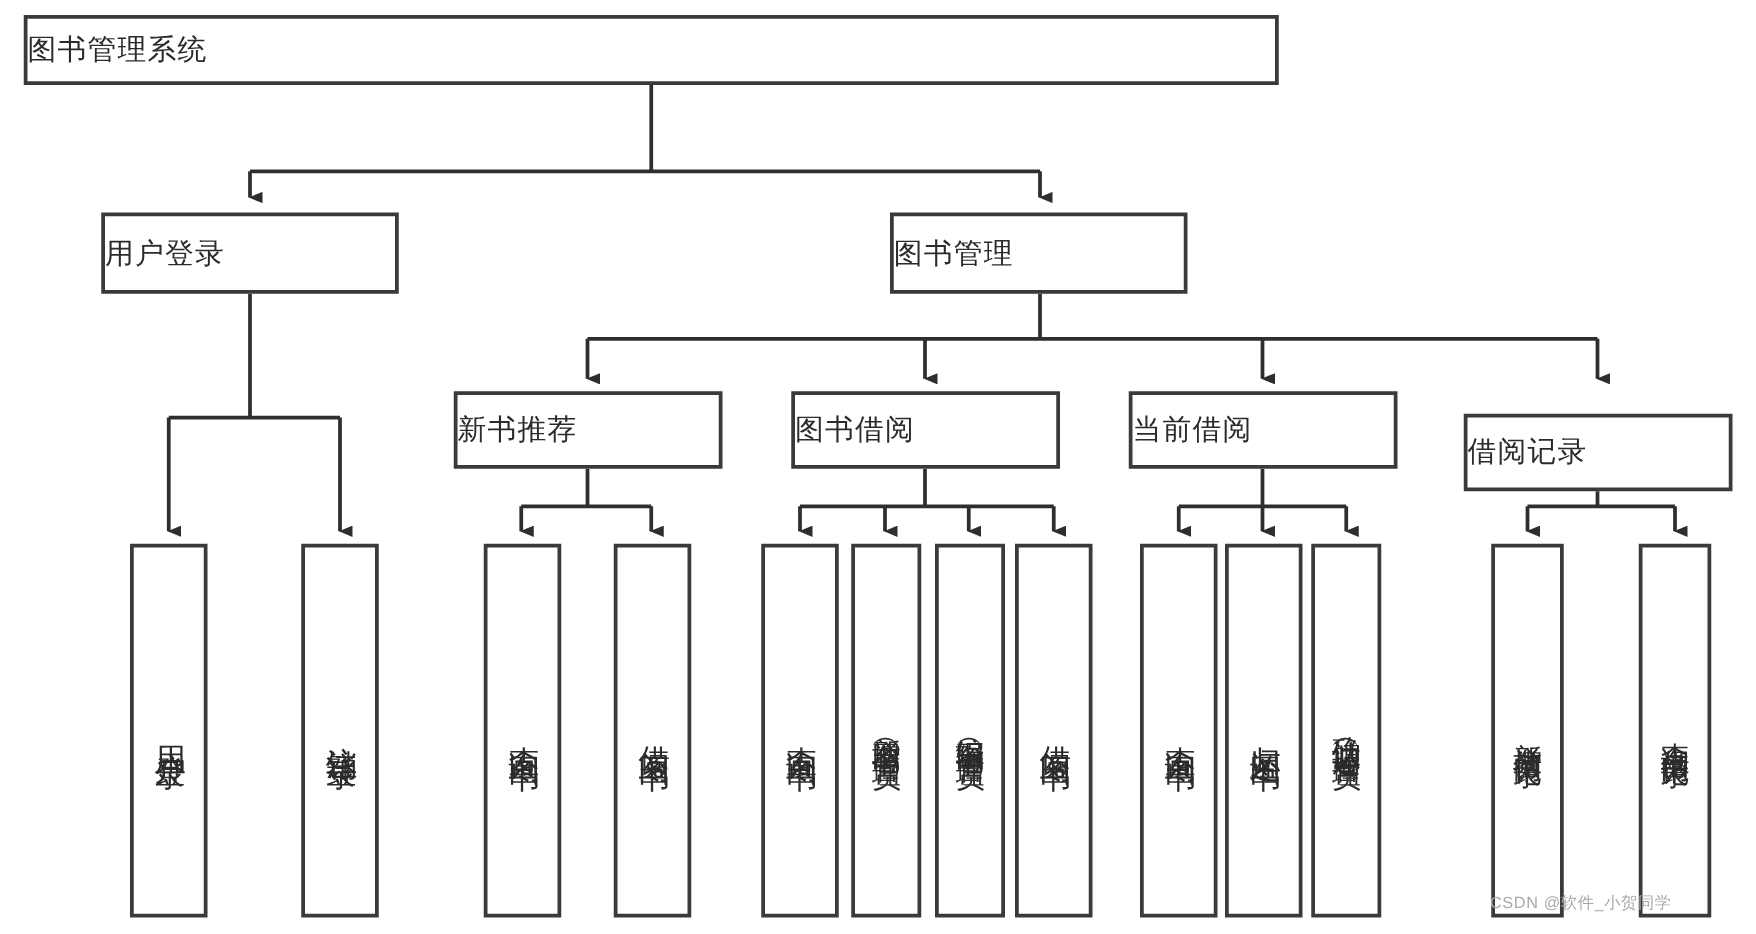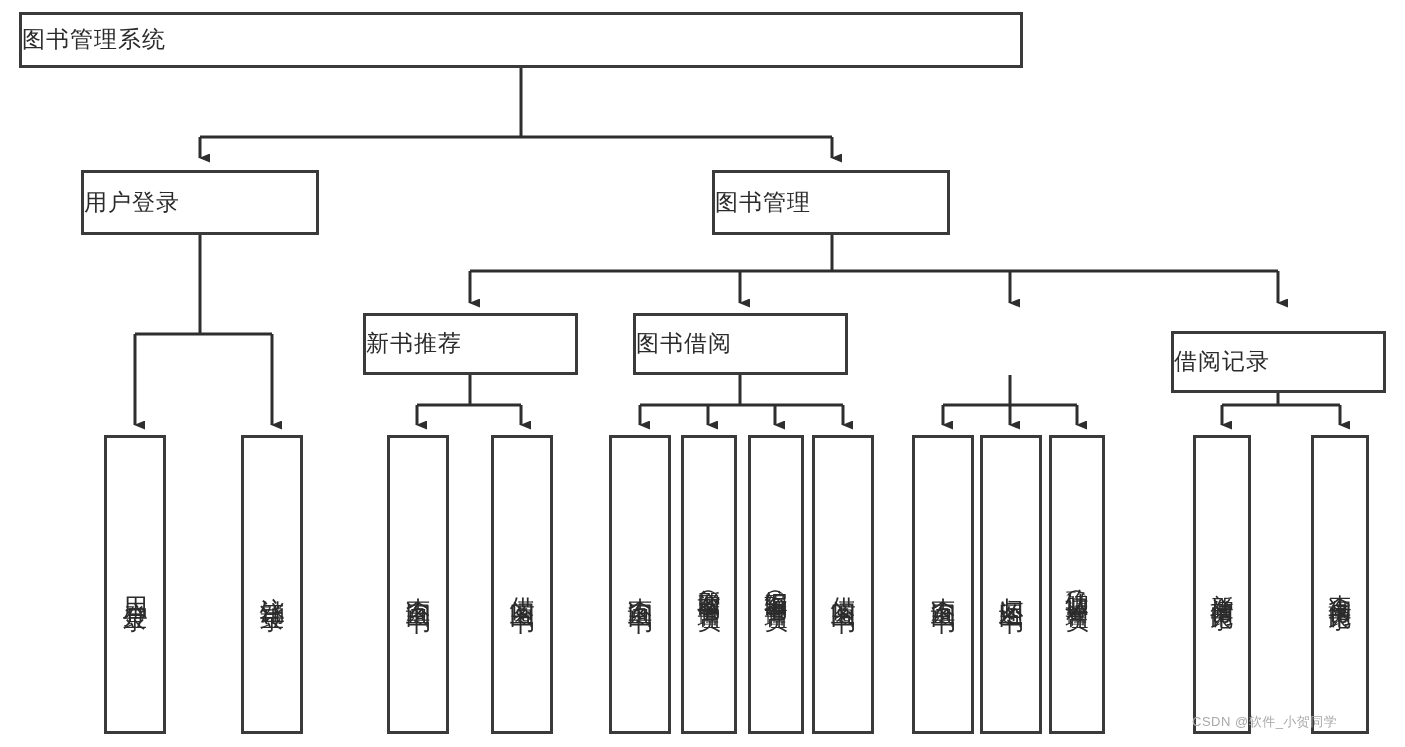--- a/index.html
+++ b/index.html
@@ -138,20 +138,23 @@
   <div class="node horiz" style="left:363px; top:313px; width:215px; height:62px;">
     <span class="label">新书推荐</span>
   </div>
 
   <div class="node horiz" style="left:712px; top:170px; width:238px; height:65px;">
     <span class="label">图书管理</span>
   </div>
   <div class="node horiz" style="left:633px; top:313px; width:215px; height:62px;">
     <span class="label">图书借阅</span>
   </div>
+  <div class="node horiz" style="left:903px; top:313px; width:215px; height:62px;">
+    <span class="label">当前借阅</span>
+  </div>
   <div class="node horiz" style="left:1171px; top:331px; width:215px; height:62px;">
     <span class="label">借阅记录</span>
   </div>
 
   <div class="node vert" style="left:104px; top:435px; width:62px; height:299px;">
     <span class="label">用户登录</span>
   </div>
   <div class="node vert" style="left:241px; top:435px; width:62px; height:299px;">
     <span class="label">注销登录</span>
   </div>

